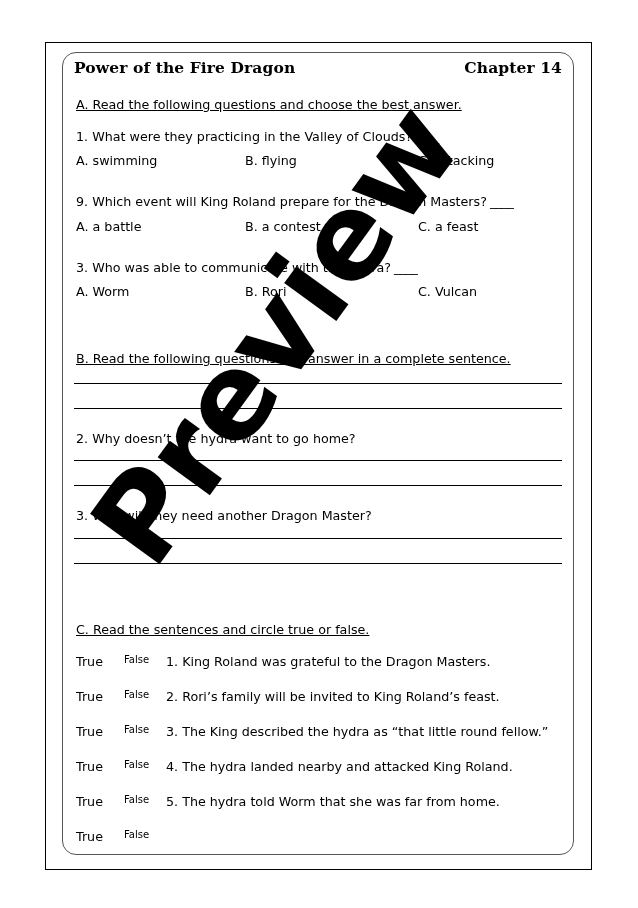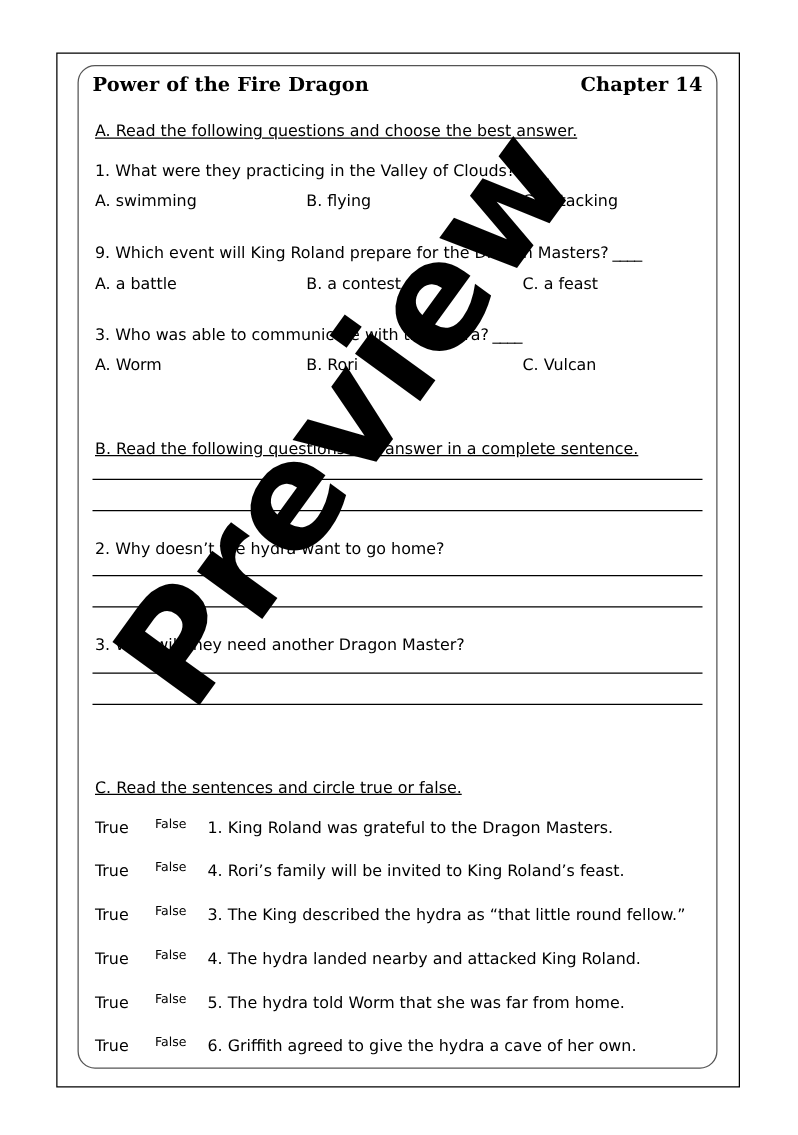--- a/index.html
+++ b/index.html
@@ -215,41 +215,40 @@
 
   <div class="tf-list">
     <div class="tf-row">
       <span class="tf-true">True</span>
       <span class="tf-false">False</span>
       <span class="tf-stmt">1. King Roland was grateful to the Dragon Masters.</span>
     </div>
     <div class="tf-row">
       <span class="tf-true">True</span>
       <span class="tf-false">False</span>
-      <span class="tf-stmt">4. Rori’s family will be invited to King Roland’s feast.</span>
+      <span class="tf-stmt">2. Rori’s family will be invited to King Roland’s feast.</span>
     </div>
     <div class="tf-row">
       <span class="tf-true">True</span>
       <span class="tf-false">False</span>
       <span class="tf-stmt">3. The King described the hydra as “that little round fellow.”</span>
     </div>
     <div class="tf-row">
       <span class="tf-true">True</span>
       <span class="tf-false">False</span>
       <span class="tf-stmt">4. The hydra landed nearby and attacked King Roland.</span>
     </div>
     <div class="tf-row">
       <span class="tf-true">True</span>
       <span class="tf-false">False</span>
       <span class="tf-stmt">5. The hydra told Worm that she was far from home.</span>
     </div>
     <div class="tf-row">
       <span class="tf-true">True</span>
       <span class="tf-false">False</span>
-      <span class="tf-stmt">6. Griffith agreed to give the hydra a cave of her own.</span>
     </div>
   </div>
 
 </div>
 
 <div class="watermark">
   <div class="watermark-text">Preview</div>
 </div>
 
 </body></html>

